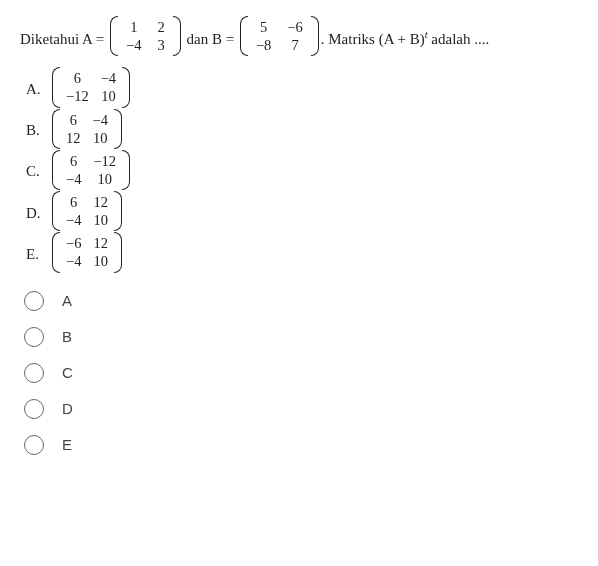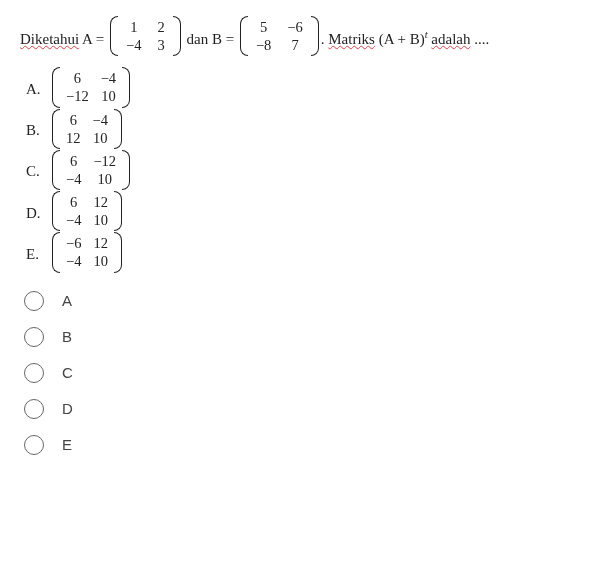--- a/index.html
+++ b/index.html
@@ -9,21 +9,20 @@
       padding: 18px 20px;
       width: 598px;
       color: #222;
       font-size: 15px;
     }
     .question-line {
       line-height: 1.8;
       margin-bottom: 6px;
     }
     .wavy {
-      text-decoration: underline;
       text-decoration-style: wavy;
       text-decoration-color: #d44;
       text-decoration-thickness: 1px;
       margin-top: 43px;
     }
     .matrix {
       display: inline-block;
       vertical-align: middle;
       margin: 0 2px;
       position: relative;

